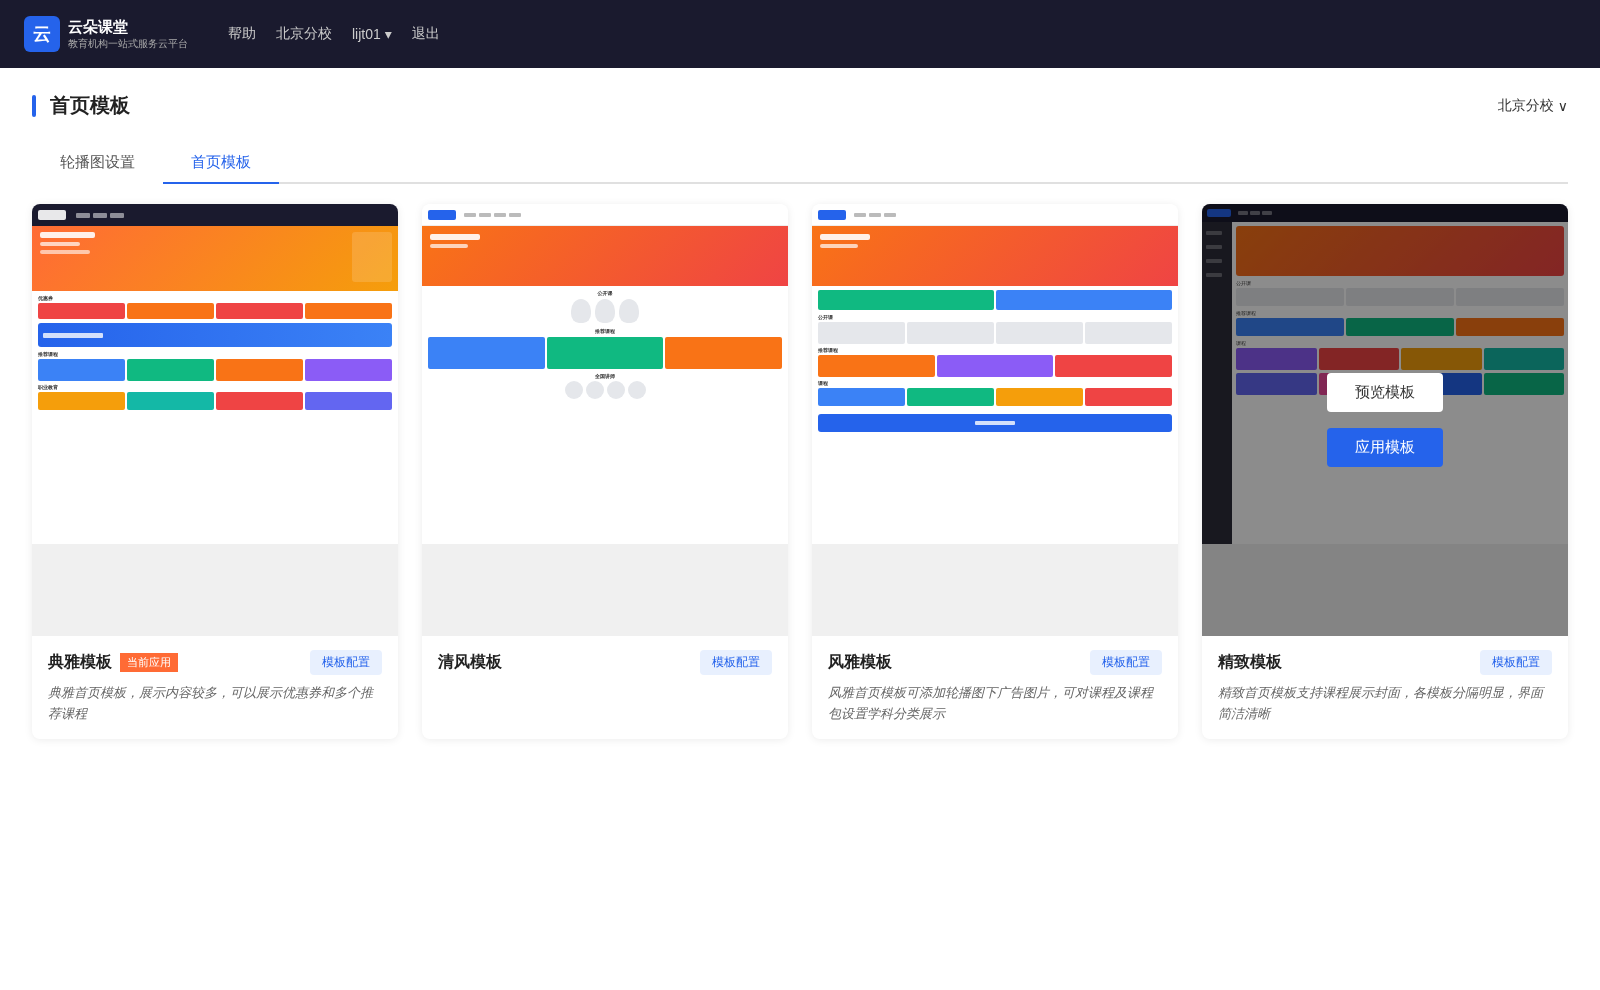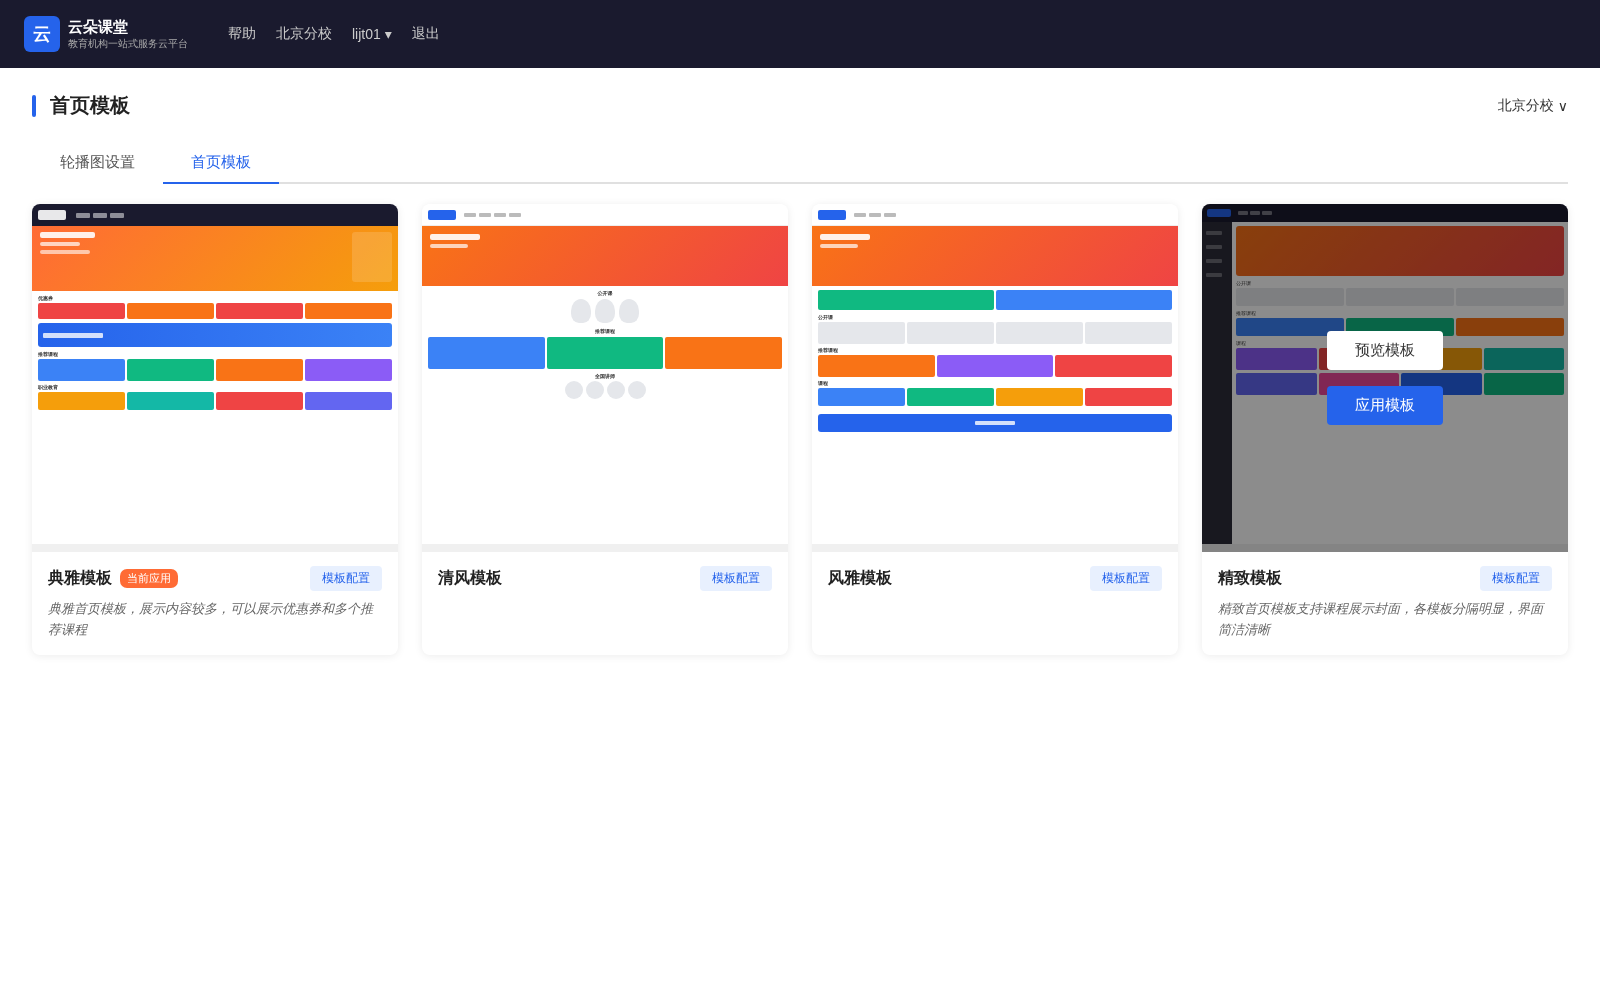--- a/index.html
+++ b/index.html
@@ -137,21 +137,21 @@
     }
     .template-card {
       background: white;
       border-radius: 8px;
       overflow: hidden;
       box-shadow: 0 1px 8px rgba(0,0,0,0.08);
       position: relative;
     }
     .template-preview {
       width: 100%;
-      height: 348px;
+      height: 432px;
       overflow: hidden;
       position: relative;
       background: #f0f0f0;
     }
     .template-preview.overlay-active::after {
       content: '';
       position: absolute;
       inset: 0;
       background: rgba(0,0,0,0.45);
       z-index: 2;
@@ -201,21 +201,21 @@
     .template-name {
       font-size: 16px;
       font-weight: bold;
       color: #222;
     }
     .badge-current {
       background: #ff6b35;
       color: white;
       font-size: 11px;
       padding: 2px 7px;
-      border-radius: 7px;
+      border-radius: 0;
     }
     .btn-config {
       margin-left: auto;
       background: #e8f0fe;
       color: #2563eb;
       border: none;
       padding: 4px 12px;
       border-radius: 4px;
       font-size: 12px;
       cursor: pointer;
@@ -439,20 +439,21 @@
               <div style="width:40px;height:4px;background:rgba(255,255,255,0.8);border-radius:1px;"></div>
             </div>
           </div>
         </div>
       </div>
       <div class="template-info">
         <div class="template-name-row">
           <span class="template-name">风雅模板</span>
           <button class="btn-config" style="margin-left:auto;">模板配置</button>
         </div>
+        <p class="template-desc">风雅首页模板可添加轮播图下广告图片，可对课程及课程包设置学科分类展示</p>
       </div>
     </div>
 
     <div class="template-card">
       <div class="template-preview overlay-active">
         <div class="mock-screenshot" style="position:relative;">
           <div style="height:18px;background:#1a1a2e;display:flex;align-items:center;padding:0 5px;gap:3px;">
             <div style="width:24px;height:8px;background:#2563eb;border-radius:2px;"></div>
             <div style="display:flex;gap:2px;margin-left:4px;">
               <div style="width:10px;height:4px;background:rgba(255,255,255,0.4);border-radius:1px;"></div>

